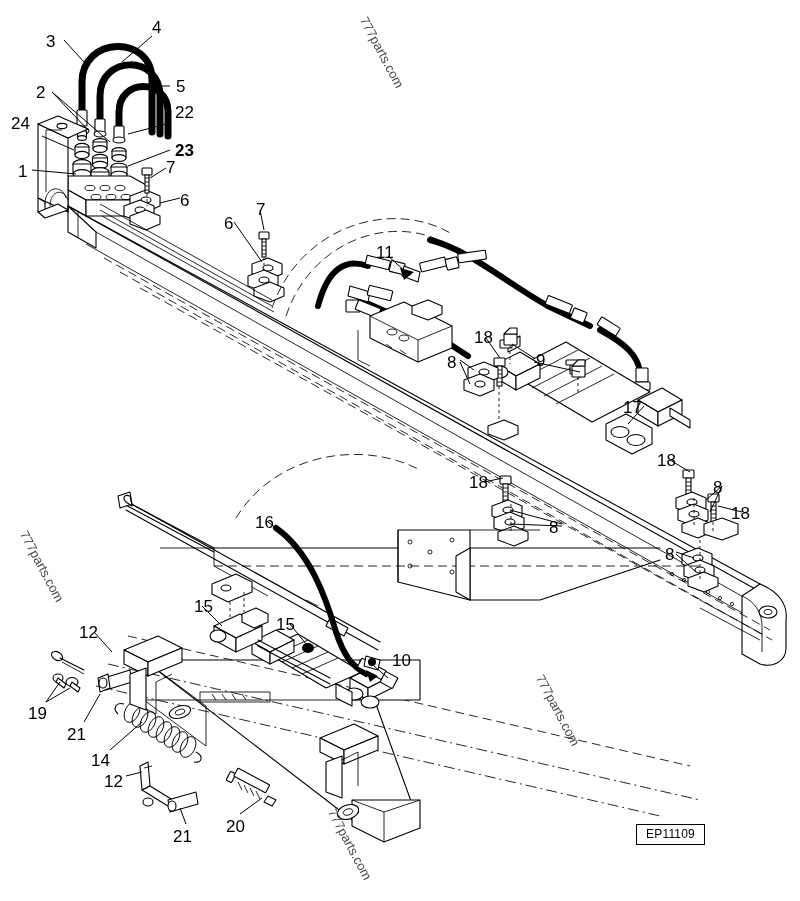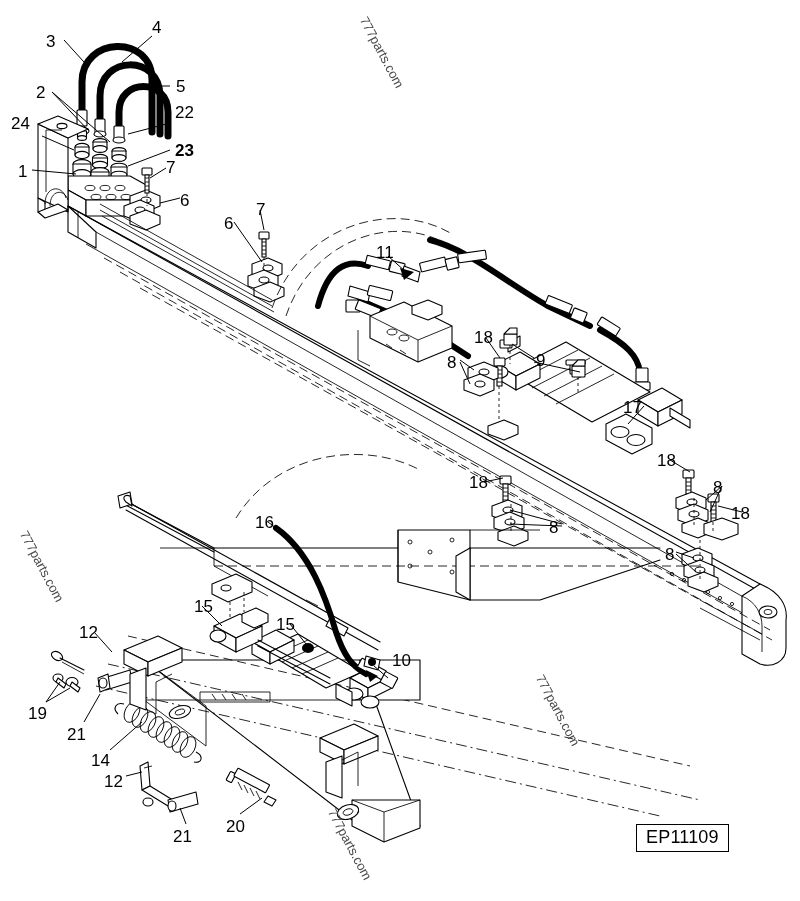--- a/index.html
+++ b/index.html
@@ -30,21 +30,21 @@
     transform-origin:0 0;
     user-select:none;
   }
   #partbox{
     position:absolute;
     left:636px;top:824px;
     border:1px solid #000;
     background:#fff;
     padding:2px 9px 3px 9px;
     font-family:"Liberation Sans",sans-serif;
-    font-size:18px;
+    font-size:12px;
     color:#000;
     letter-spacing:0.2px;
   }
 </style>
 </head>
 <body>
 
 <div id="page">
 
   <svg id="art" viewBox="0 0 800 901" xmlns="http://www.w3.org/2000/svg">

